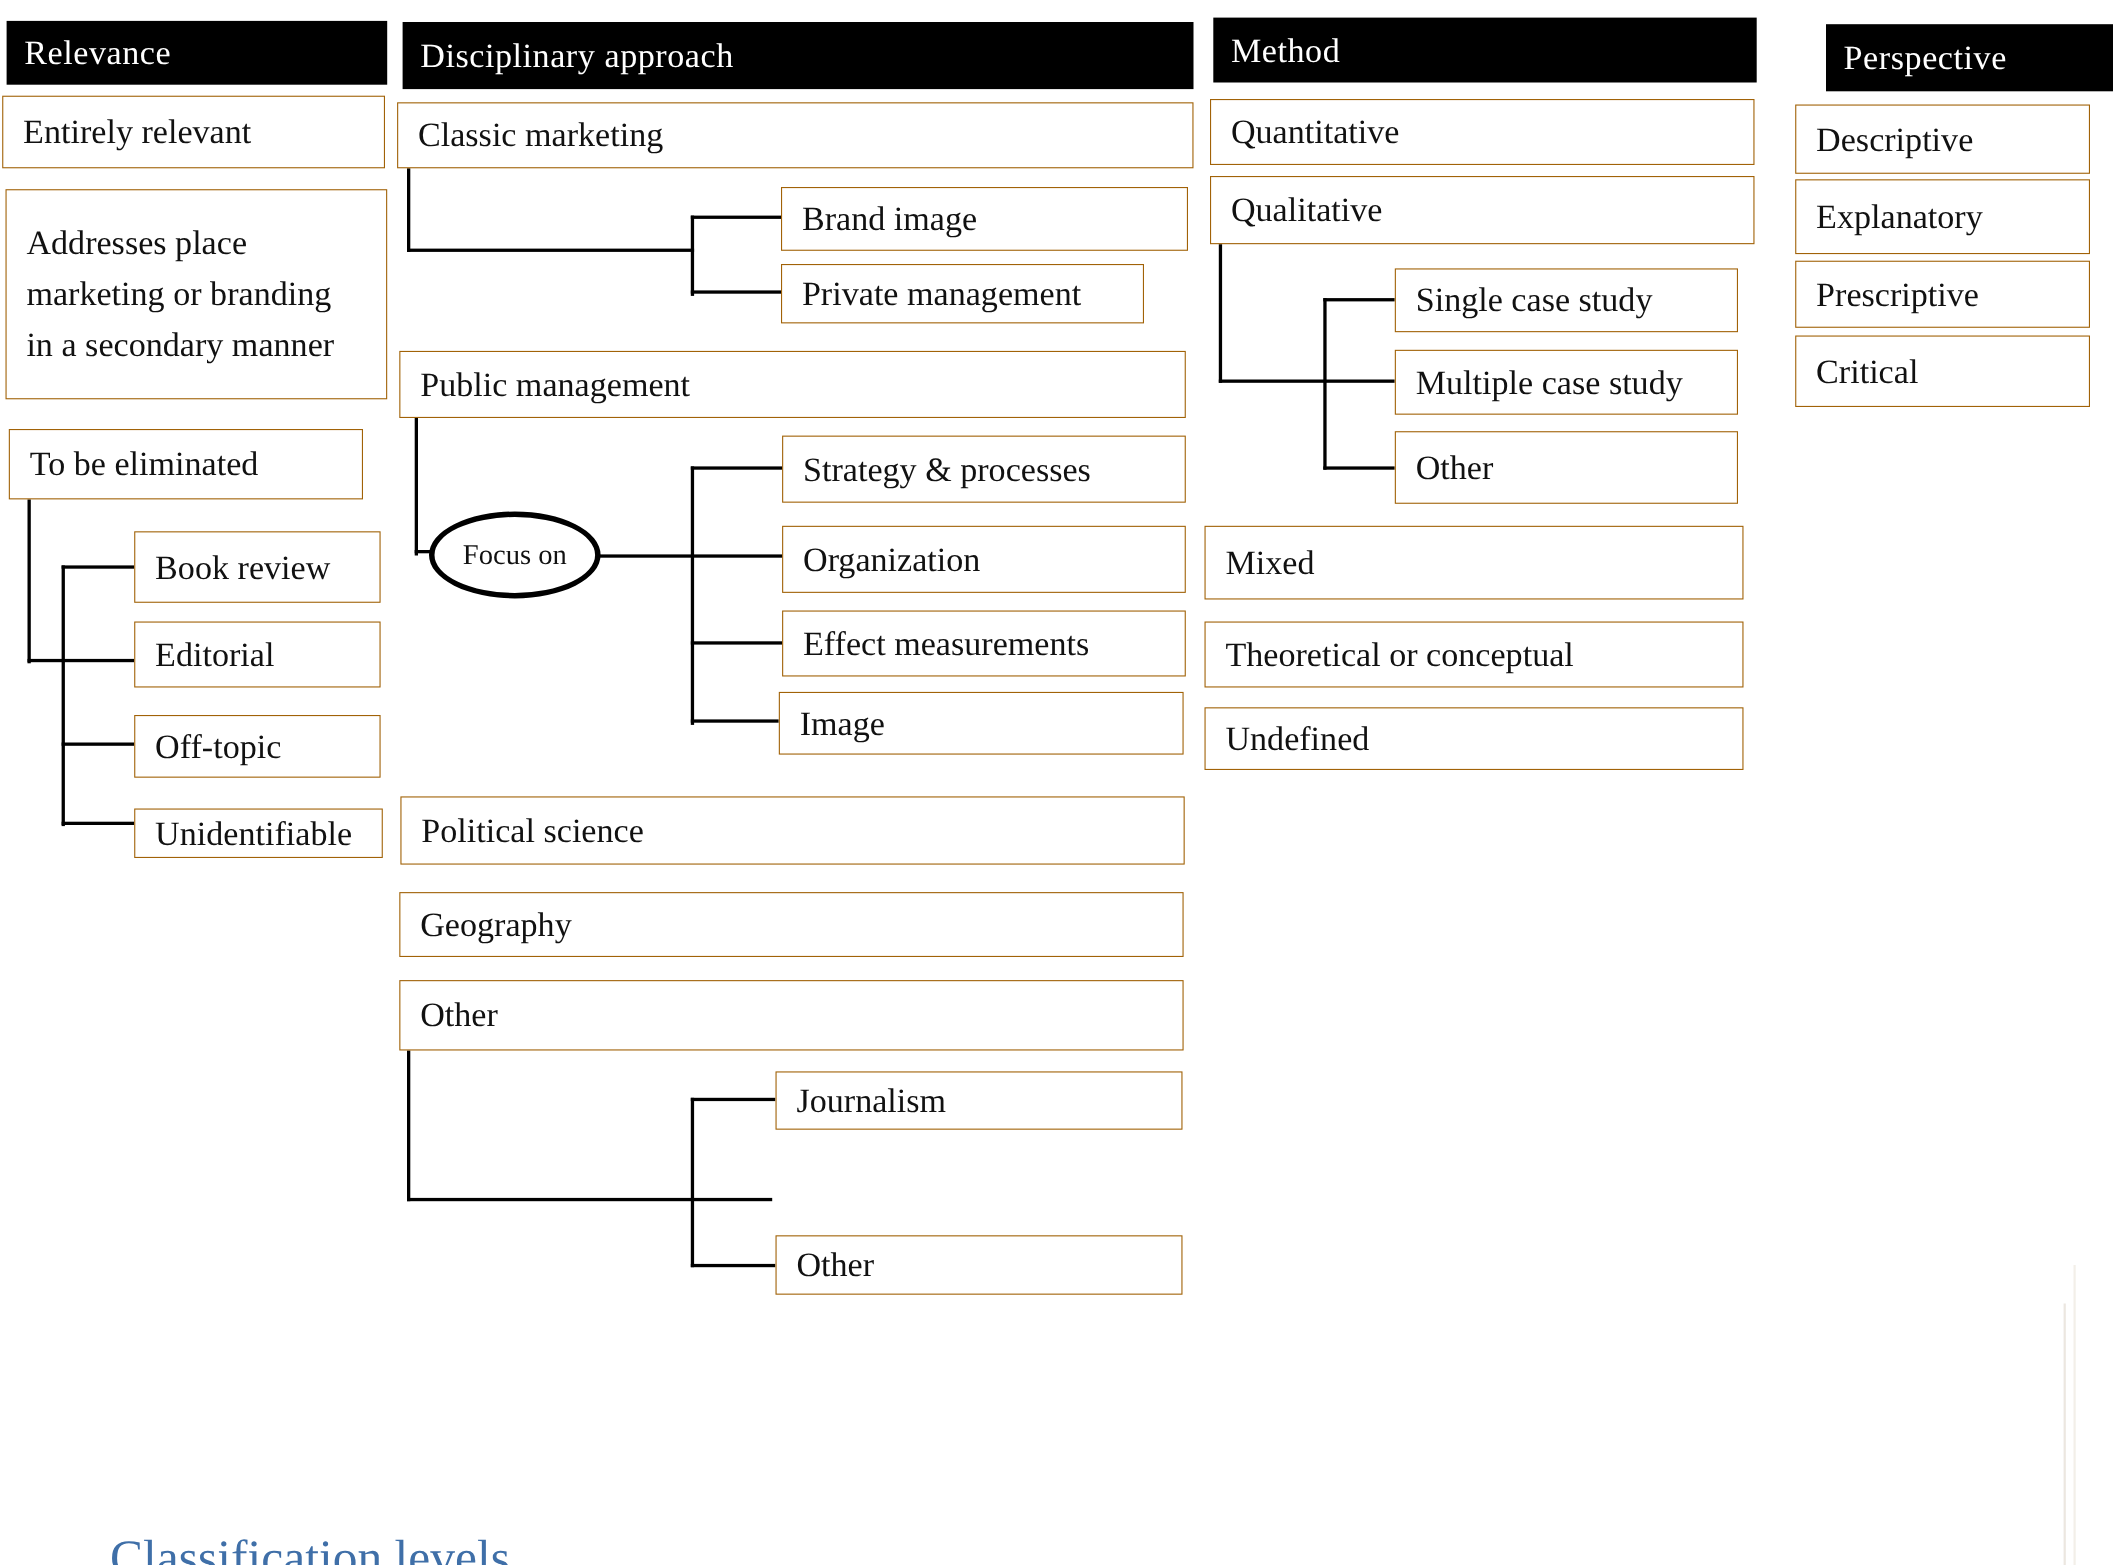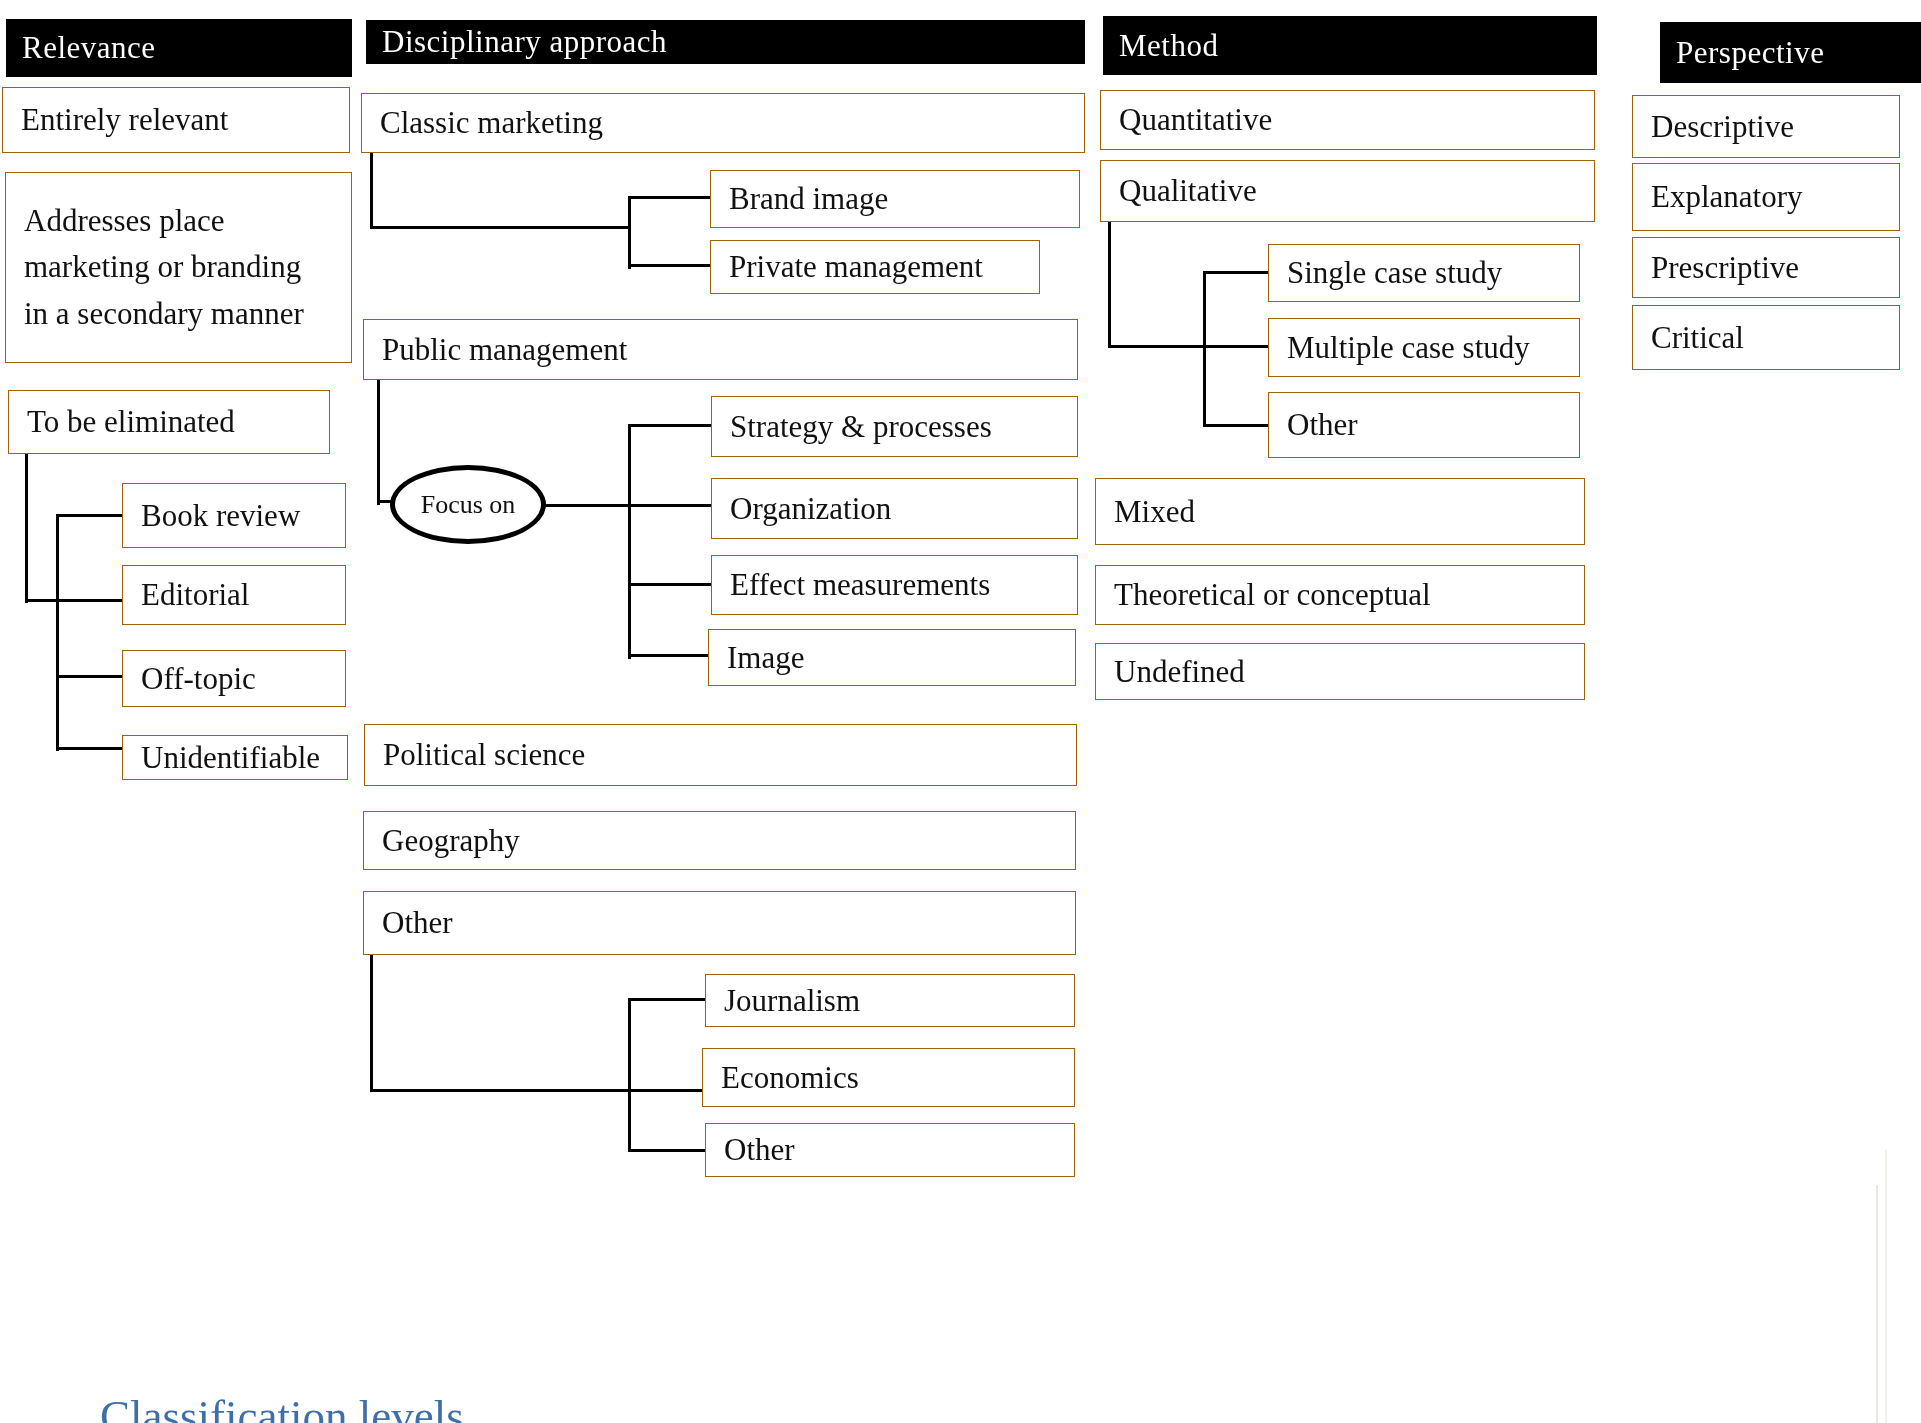--- a/index.html
+++ b/index.html
@@ -28,21 +28,21 @@
     font-size:26px; box-sizing:border-box; z-index:3;
   }
   .caption {
     position:absolute; left:100px; top:1390px; font-size:45px;
     color:#3f6fa8; z-index:2; white-space:nowrap;
   }
   .edgeline { position:absolute; z-index:0; }
 
   
   #h1 { left:6px;    top:19px; width:346px; height:58px; }
-  #h2 { left:366px;  top:20px; width:719px; height:44px; }
+  #h2 { left:366px;  top:20px; width:719px; height:61px; }
   #h3 { left:1103px; top:16px; width:494px; height:59px; }
   #h4 { left:1632px; top:22px; width:264px; height:61px;margin-left:28px; }
 
   
   #b-entirely   { left:2px;   top:87px;  width:348px; height:66px; }
   #b-secondary  { left:5px;   top:172px; width:347px; height:191px; }
   #b-eliminated { left:8px;   top:390px; width:322px; height:64px; }
   #b-bookreview { left:122px; top:483px; width:224px; height:65px; }
   #b-editorial  { left:122px; top:565px; width:224px; height:60px; }
   #b-offtopic   { left:122px; top:650px; width:224px; height:57px; }
@@ -143,21 +143,20 @@
   <div class="box" id="b-public">Public management</div>
   <div class="ellipse" id="el-focus">Focus on</div>
   <div class="box" id="b-organization">Organization</div>
   <div class="box" id="b-strategy">Strategy &amp; processes</div>
   <div class="box" id="b-effect">Effect measurements</div>
   <div class="box" id="b-image">Image</div>
   <div class="box" id="b-political">Political science</div>
   <div class="box" id="b-geography">Geography</div>
   <div class="box" id="b-other2">Other</div>
   <div class="box" id="b-journalism">Journalism</div>
-  <div class="box" id="b-economics">Economics</div>
   <div class="box" id="b-othersub">Other</div>
   <div class="vline" id="m1"></div>
   <div class="hline" id="m2"></div>
   <div class="vline" id="m3"></div>
   <div class="hline" id="m4"></div>
   <div class="hline" id="m5"></div>
   <div class="vline" id="m6"></div>
   <div class="hline" id="m7"></div>
   <div class="hline" id="m8"></div>
   <div class="vline" id="m9"></div>

